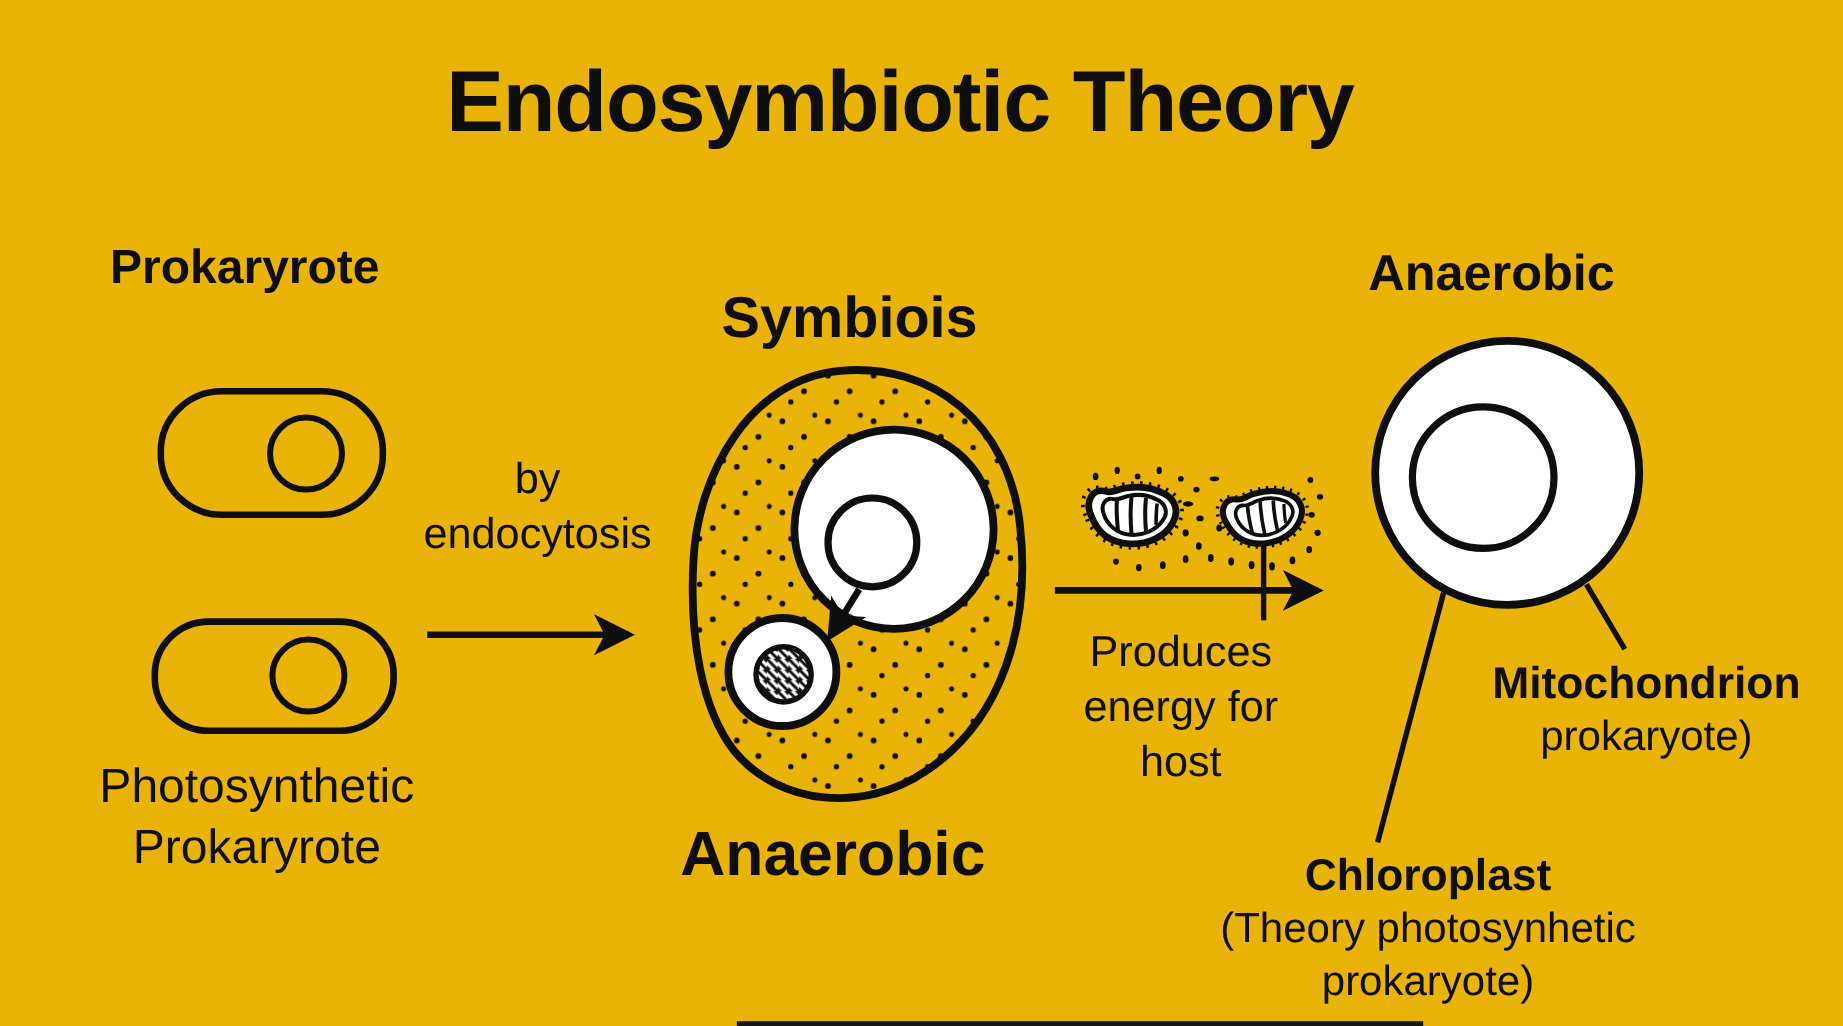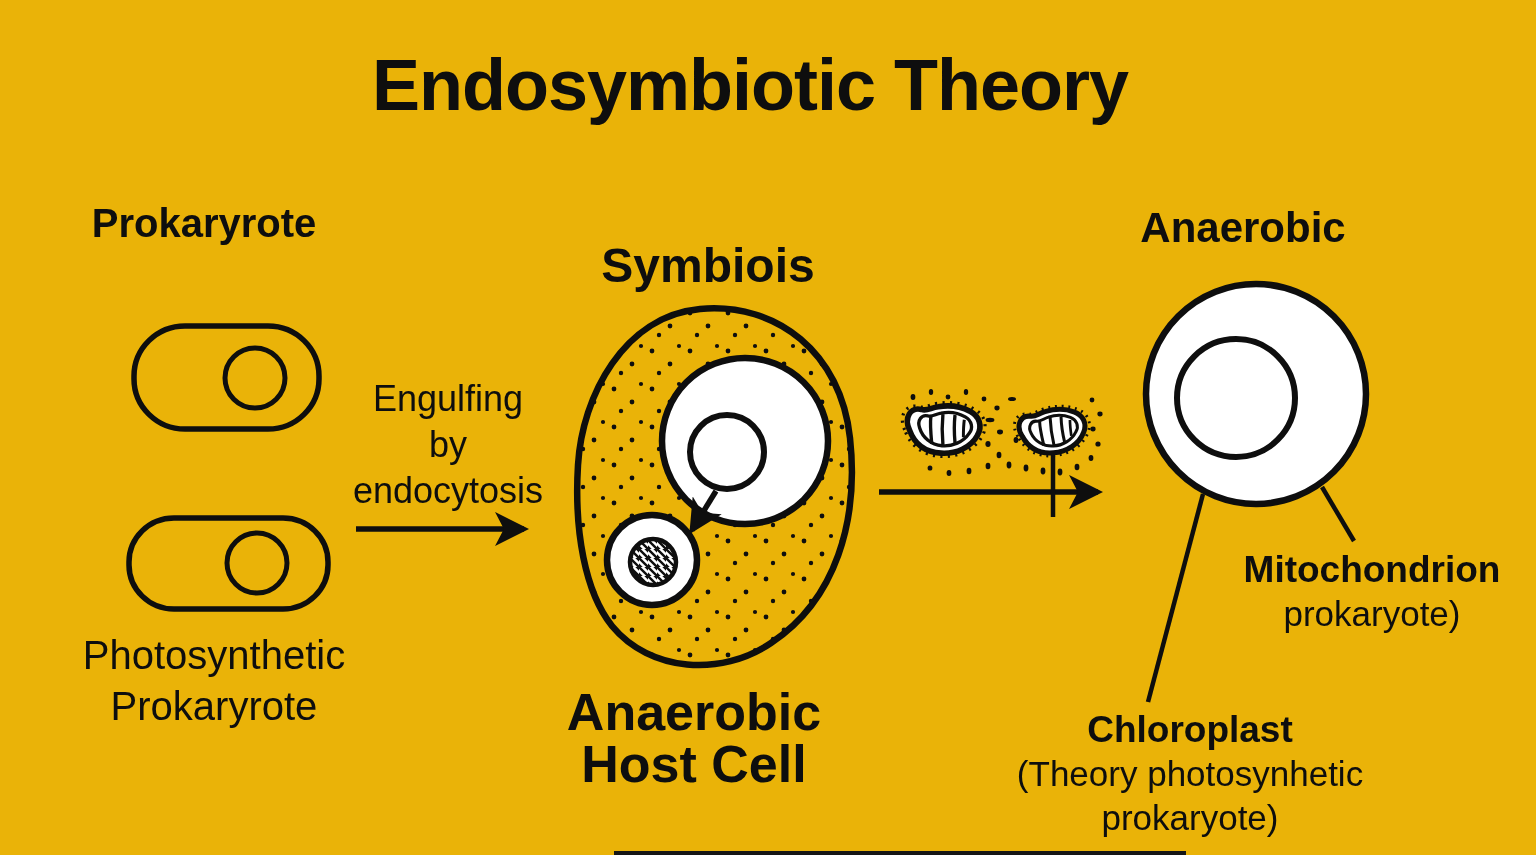--- a/index.html
+++ b/index.html
@@ -124,32 +124,35 @@
   <div class="label lab-aerobic">
     <div>Prokaryrote</div>
   </div>
 
   <div class="label lab-photosyn">
     <div>Photosynthetic</div>
     <div>Prokaryrote</div>
   </div>
 
   <div class="label lab-engulf">
-    <div>Engulfing</div>
     <div>by</div>
     <div>endocytosis</div>
   </div>
 
   <div class="label lab-symbiosis">Symbiois</div>
 
   <div class="label lab-anaerobic">
     <div>Anaerobic</div>
-    <div>Host Cell</div>
   </div>
 
+  <div class="label lab-produces">
+    <div>Produces</div>
+    <div>energy for</div>
+    <div>host</div>
+  </div>
 
   <div class="label lab-evolution">Anaerobic</div>
 
   <div class="label lab-mito">
     <div class="organelle-name">Mitochondrion</div>
     <div>prokaryote)</div>
   </div>
 
   <div class="label lab-chloro">
     <div class="organelle-name">Chloroplast</div>

